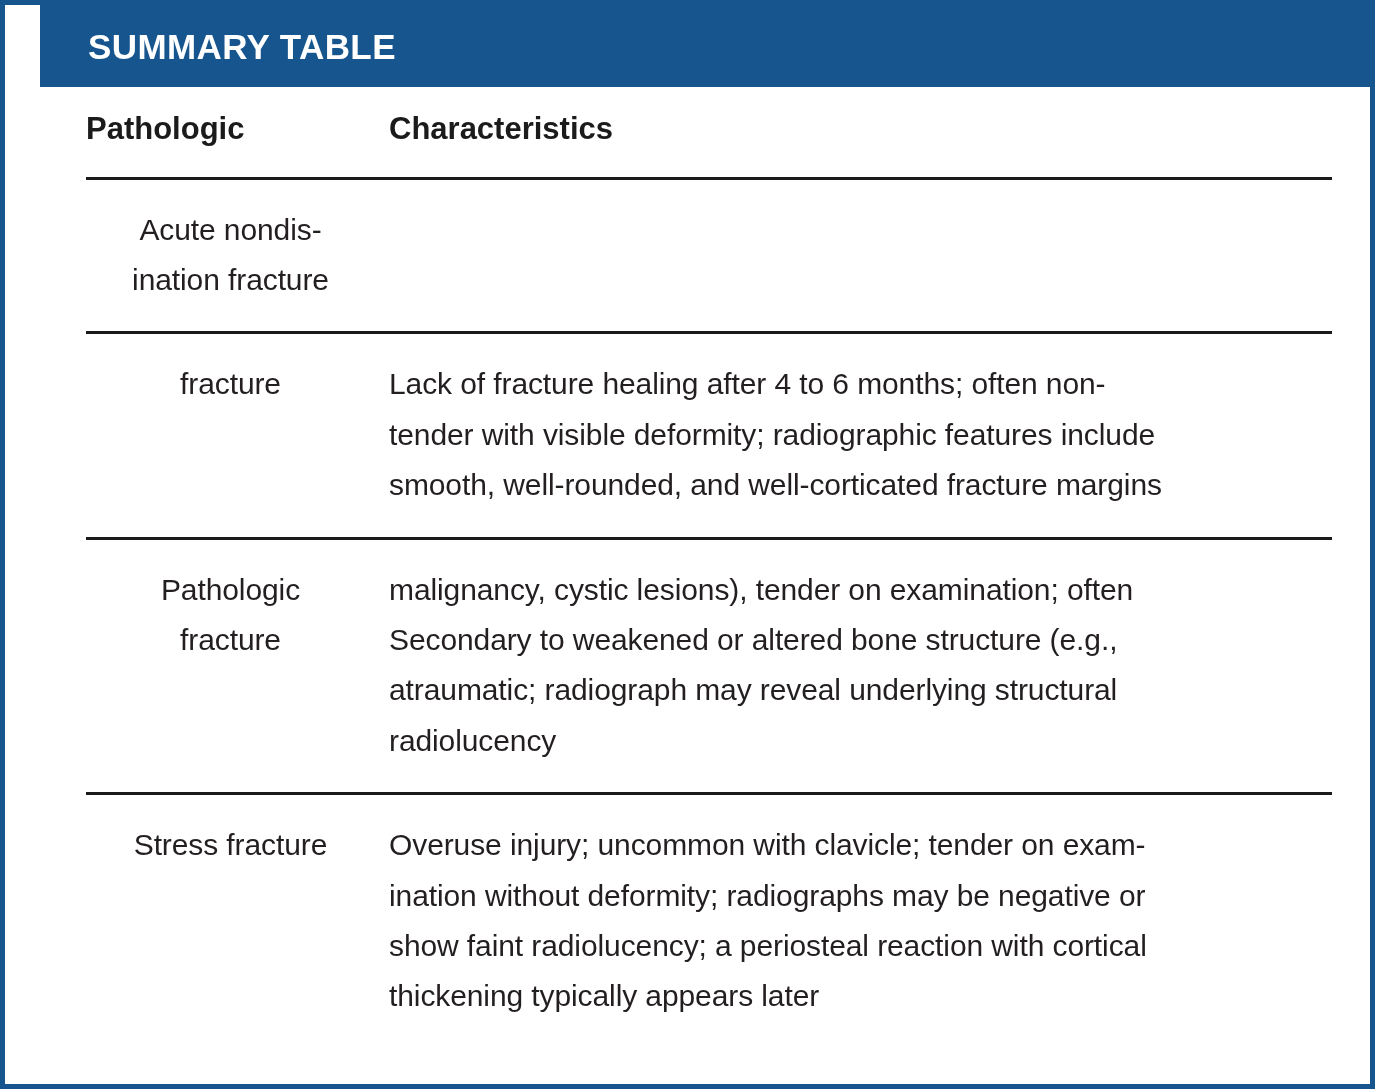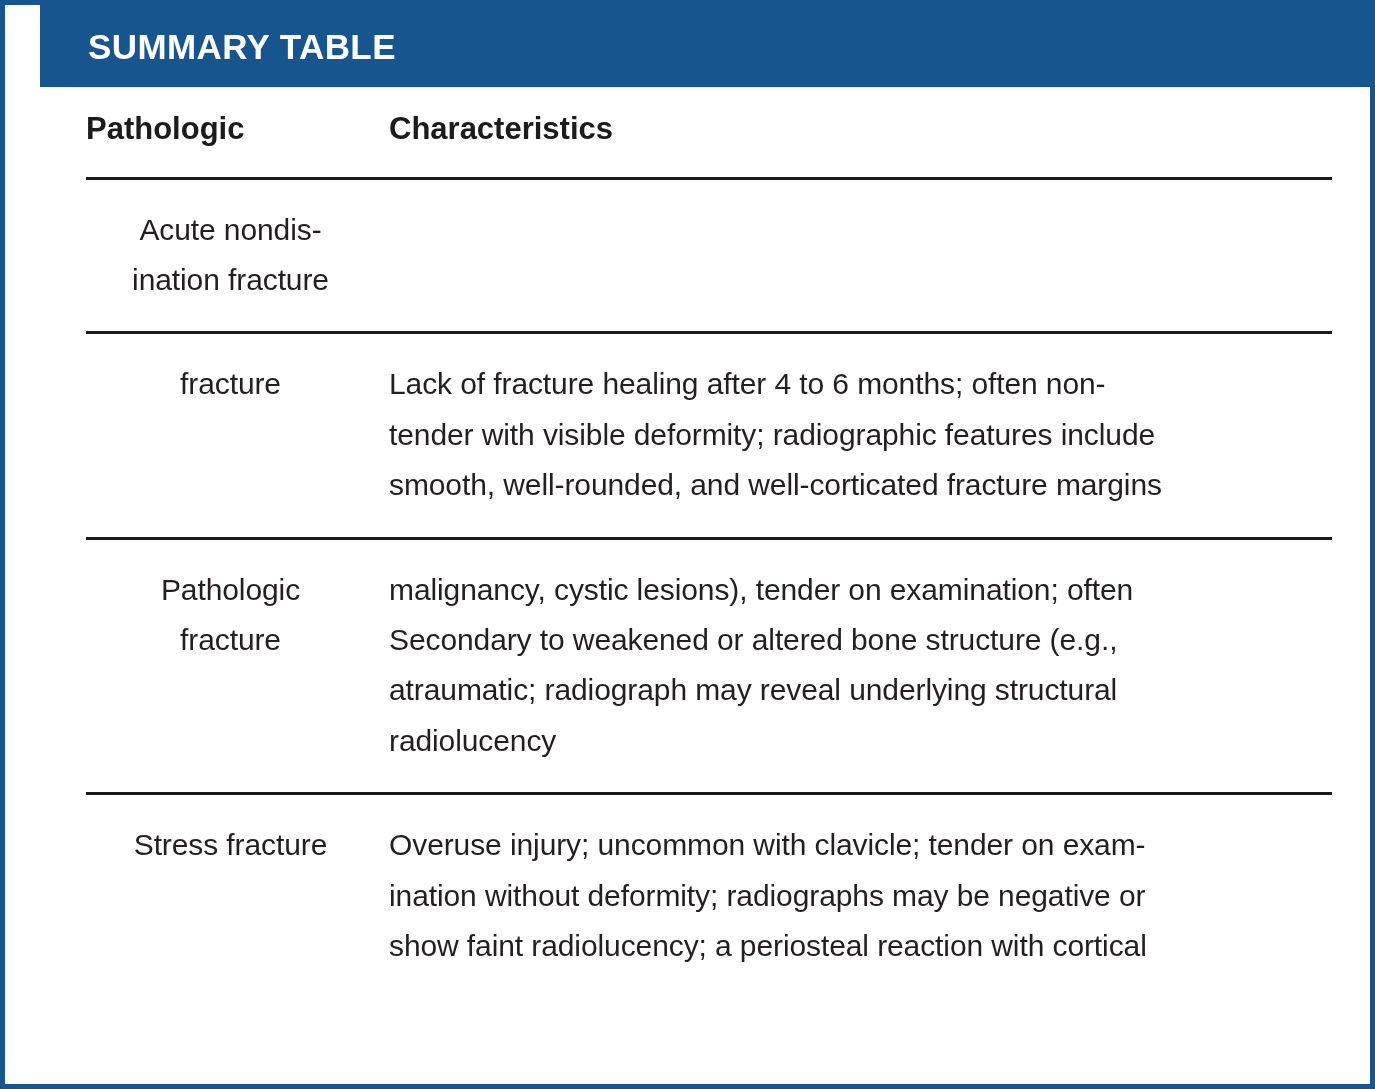--- a/index.html
+++ b/index.html
@@ -176,18 +176,19 @@
       <div class="col-condition">
         <div class="cell-text condition">
           <span class="ln">Stress fracture</span>
         </div>
       </div>
       <div class="col-characteristics">
         <div class="cell-text">
           <span class="ln">Overuse injury; uncommon with clavicle; tender on exam-</span>
           <span class="ln">ination without deformity; radiographs may be negative or</span>
           <span class="ln">show faint radiolucency; a periosteal reaction with cortical</span>
+          <span class="ln">thickening typically appears later</span>
         </div>
       </div>
     </div>
 
   </div>
 </div>
 
 </body></html>

